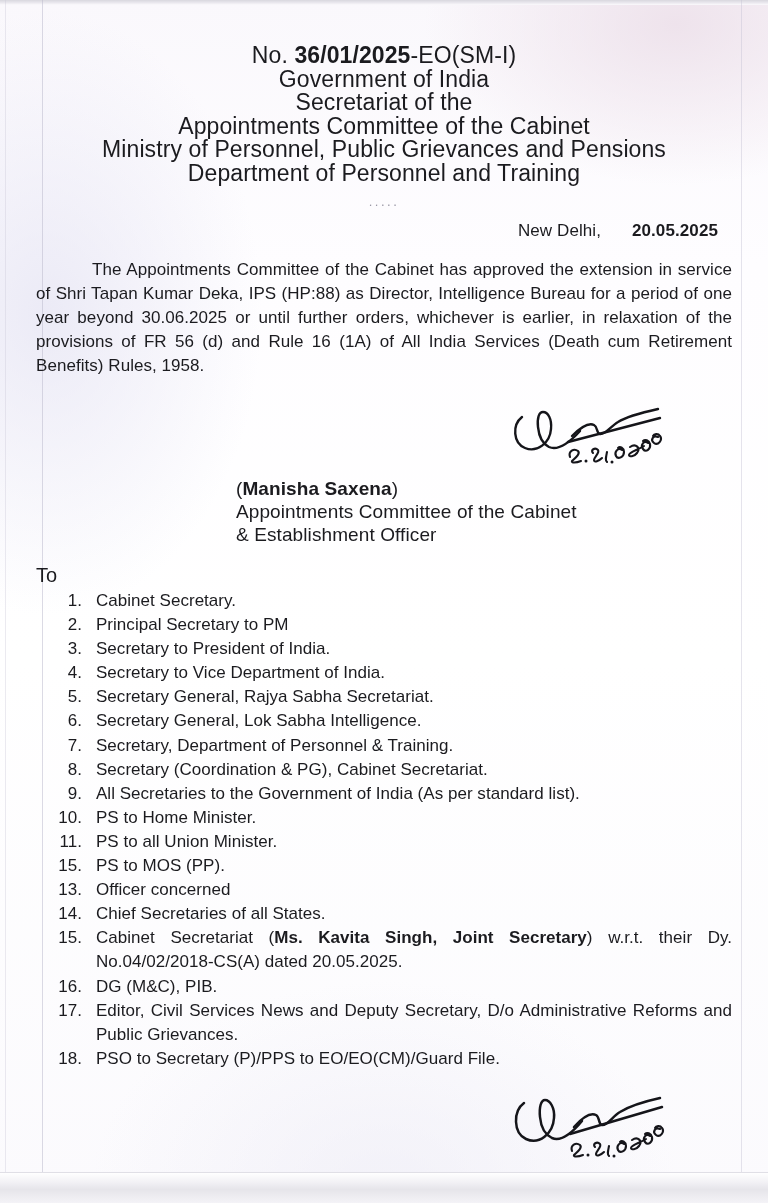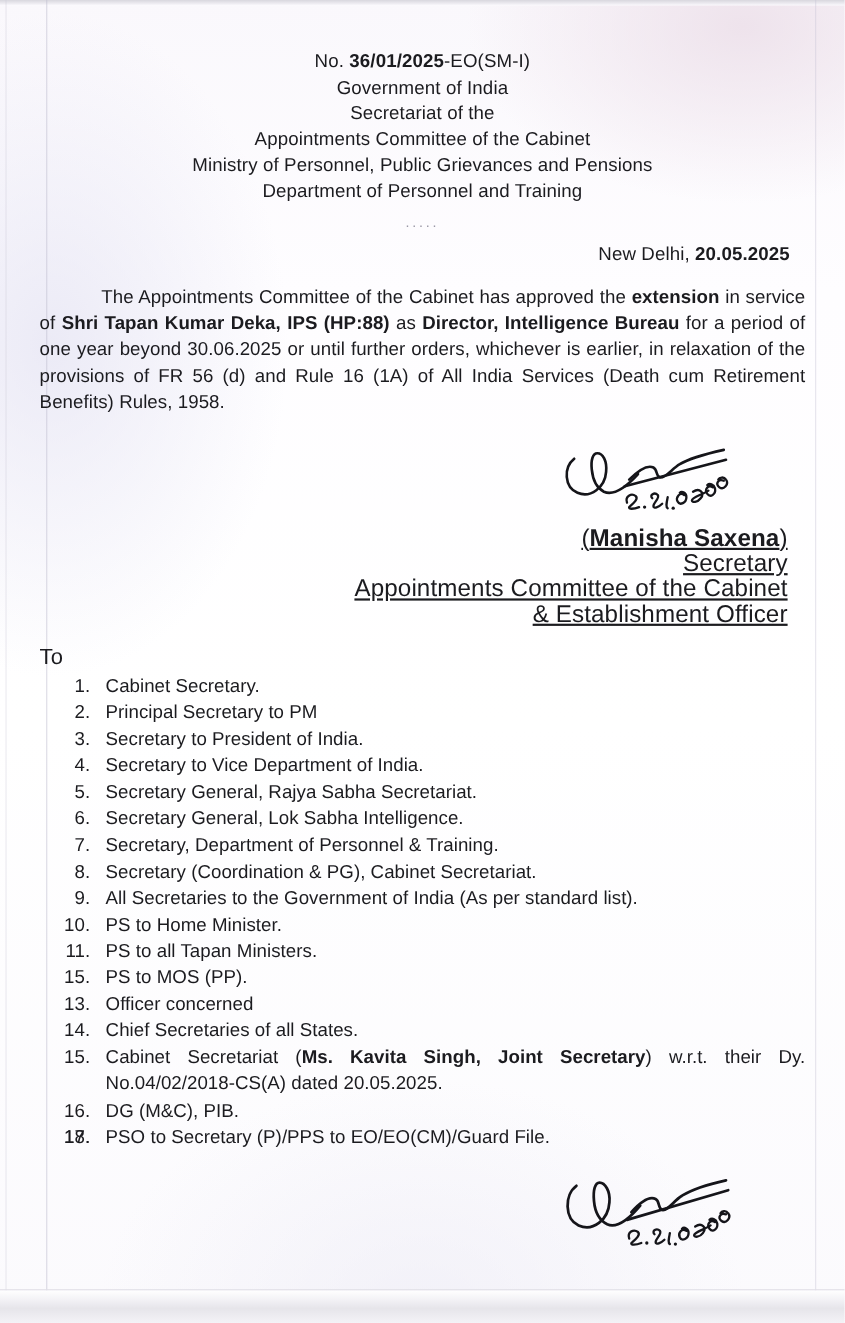--- a/index.html
+++ b/index.html
@@ -62,21 +62,21 @@
   }
 
   
   .content {
     position: relative;
     padding: 0 36px;
   }
 
   .doc-head {
     text-align: center;
-    font-size: 17px;
+    font-size: 23px;
     line-height: 23.5px;
     padding-top: 44px;
     letter-spacing: 0.1px;
   }
   .doc-head div { white-space: nowrap; }
   .doc-head b { font-weight: 700; }
 
   .dot-sep {
     text-align: center;
     font-size: 13px;
@@ -86,52 +86,51 @@
     height: 14px;
   }
 
   .place-date {
     text-align: right;
     font-size: 17px;
     margin-top: 13px;
     padding-right: 14px;
     letter-spacing: 0.1px;
   }
-  .place-date b { font-weight: 700; }
+  .place-date b { font-weight: 700; margin-left: 26px; }
 
   .body-para {
     font-size: 17px;
     line-height: 24px;
     text-align: justify;
     text-justify: inter-word;
     text-indent: 56px;
     margin-top: 17px;
     letter-spacing: 0.05px;
   }
-  .body-para b { font-weight: 700; }
+  .body-para b { font-weight: 400; }
 
   
   .sig-block { position: relative; }
   .sig-mark {
     position: relative;
     height: 78px;
   }
   .sig-svg {
     position: absolute;
     right: 22px;
     top: 0;
   }
   .sig-names {
-    text-align: right;
-    font-size: 22px;
+    text-align: left;
+    font-size: 19px;
     line-height: 23px;
     padding-left: 200px;
     padding-right: 16px;
     letter-spacing: 0.1px;
-    text-decoration: underline;
   }
   .sig-names b { font-weight: 700; }
 
   .sig-block.first .sig-mark { height: 80px; margin-top: 12px; }
   .sig-block.first .sig-names { margin-top: 2px; }
 
   .sig-block.second .sig-mark { height: 84px; margin-top: 14px; }
 
   
   .to-label {
@@ -207,45 +206,44 @@
             <circle cx="102" cy="67" r="1.5" fill="#15151a" stroke="none"></circle>
             <path d="M112 55 C108 52, 104 57, 106 61 C108 65, 114 62, 114 57 C114 53, 110 51, 108 53"></path>
             <path d="M120 52 C126 48, 131 53, 127 58 C124 62, 119 62, 119 60 C119 57, 128 55, 134 51"></path>
             <path d="M138 48 C134 45, 130 50, 133 54 C136 58, 141 54, 140 49 C139 45, 135 44, 133 46"></path>
             <path d="M148 42 C143 40, 140 45, 144 48 C148 51, 153 45, 150 41 C148 38, 144 39, 143 41"></path>
           </g>
         </svg>
       </div>
       <div class="sig-names">
         <div><span>(</span><b>Manisha Saxena</b><span>)</span></div>
-        <div>Secretary</div>
         <div>Appointments Committee of the Cabinet</div>
         <div>&amp; Establishment Officer</div>
       </div>
     </div>
 
     <div class="to-label">To</div>
     <ul class="dist-list">
       <li><span class="num">1.</span><span class="txt">Cabinet Secretary.</span></li>
       <li><span class="num">2.</span><span class="txt">Principal Secretary to PM</span></li>
       <li><span class="num">3.</span><span class="txt">Secretary to President of India.</span></li>
       <li><span class="num">4.</span><span class="txt">Secretary to Vice Department of India.</span></li>
       <li><span class="num">5.</span><span class="txt">Secretary General, Rajya Sabha Secretariat.</span></li>
       <li><span class="num">6.</span><span class="txt">Secretary General, Lok Sabha Intelligence.</span></li>
       <li><span class="num">7.</span><span class="txt">Secretary, Department of Personnel &amp; Training.</span></li>
       <li><span class="num">8.</span><span class="txt">Secretary (Coordination &amp; PG), Cabinet Secretariat.</span></li>
       <li><span class="num">9.</span><span class="txt">All Secretaries to the Government of India (As per standard list).</span></li>
       <li><span class="num">10.</span><span class="txt">PS to Home Minister.</span></li>
-      <li><span class="num">11.</span><span class="txt">PS to all Tapan Ministers.</span></li>
+      <li><span class="num">11.</span><span class="txt">PS to all Union Minister.</span></li>
       <li><span class="num">15.</span><span class="txt">PS to MOS (PP).</span></li>
       <li><span class="num">13.</span><span class="txt">Officer concerned</span></li>
       <li><span class="num">14.</span><span class="txt">Chief Secretaries of all States.</span></li>
       <li class="justify-full"><span class="num">15.</span><span>Cabinet Secretariat (</span><b>Ms. Kavita Singh, Joint Secretary</b><span>) w.r.t. their Dy. No.04/02/2018-CS(A) dated 20.05.2025.</span></li>
       <li><span class="num">16.</span><span class="txt">DG (M&amp;C), PIB.</span></li>
-      <li class="justify-full"><span class="num">17.</span></li>
+      <li class="justify-full"><span class="num">17.</span><span>Editor, Civil Services News and Deputy Secretary, D/o Administrative Reforms and Public Grievances.</span></li>
       <li><span class="num">18.</span><span class="txt">PSO to Secretary (P)/PPS to EO/EO(CM)/Guard File.</span></li>
     </ul>
 
     <div class="sig-block second">
       <div class="sig-mark">
         <svg class="sig-svg" width="200" height="80" viewBox="0 0 200 80">
           <g fill="none" stroke="#15151a" stroke-width="2.5" stroke-linecap="round" stroke-linejoin="round">
             <path d="M14 18 C3 26, 3 48, 16 54 C29 60, 43 49, 44 33 C45 23, 40 15, 35 15 C31 15, 29 22, 30 32 C31 43, 36 50, 42 53 C51 57, 62 48, 72 36"></path>
             <path d="M64 42 C72 33, 80 27, 86 30 C90 32, 88 39, 92 40 C97 41, 103 31, 110 27 C118 22, 132 17, 150 13"></path>
             <path d="M60 49 L152 22"></path>

